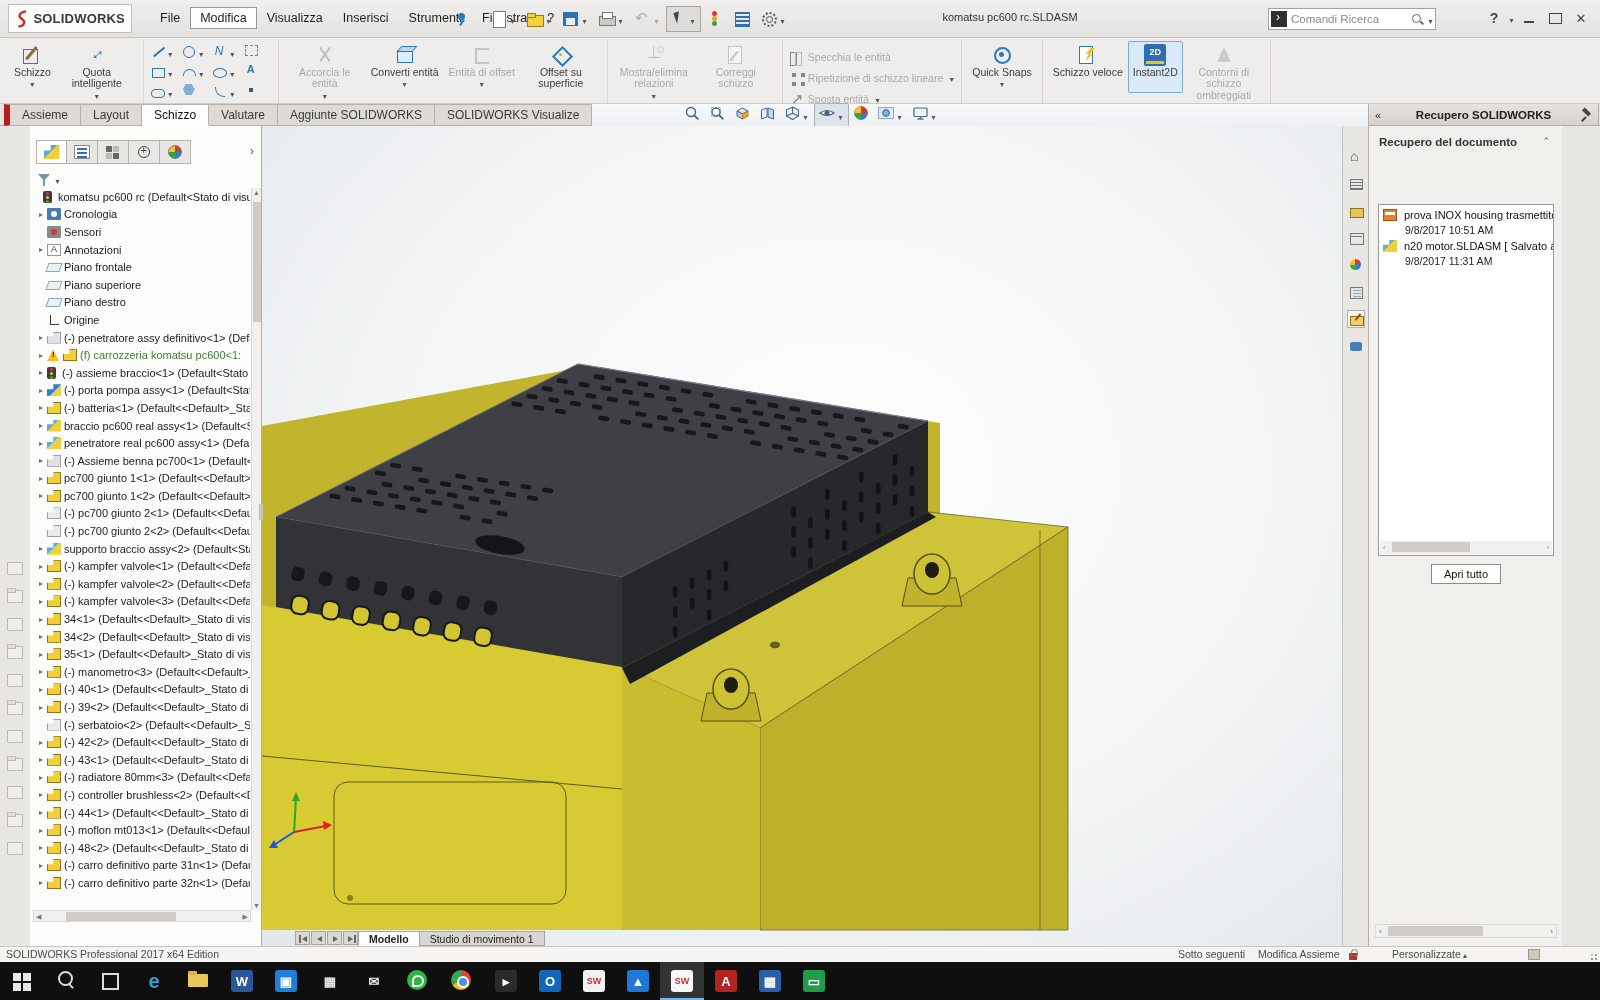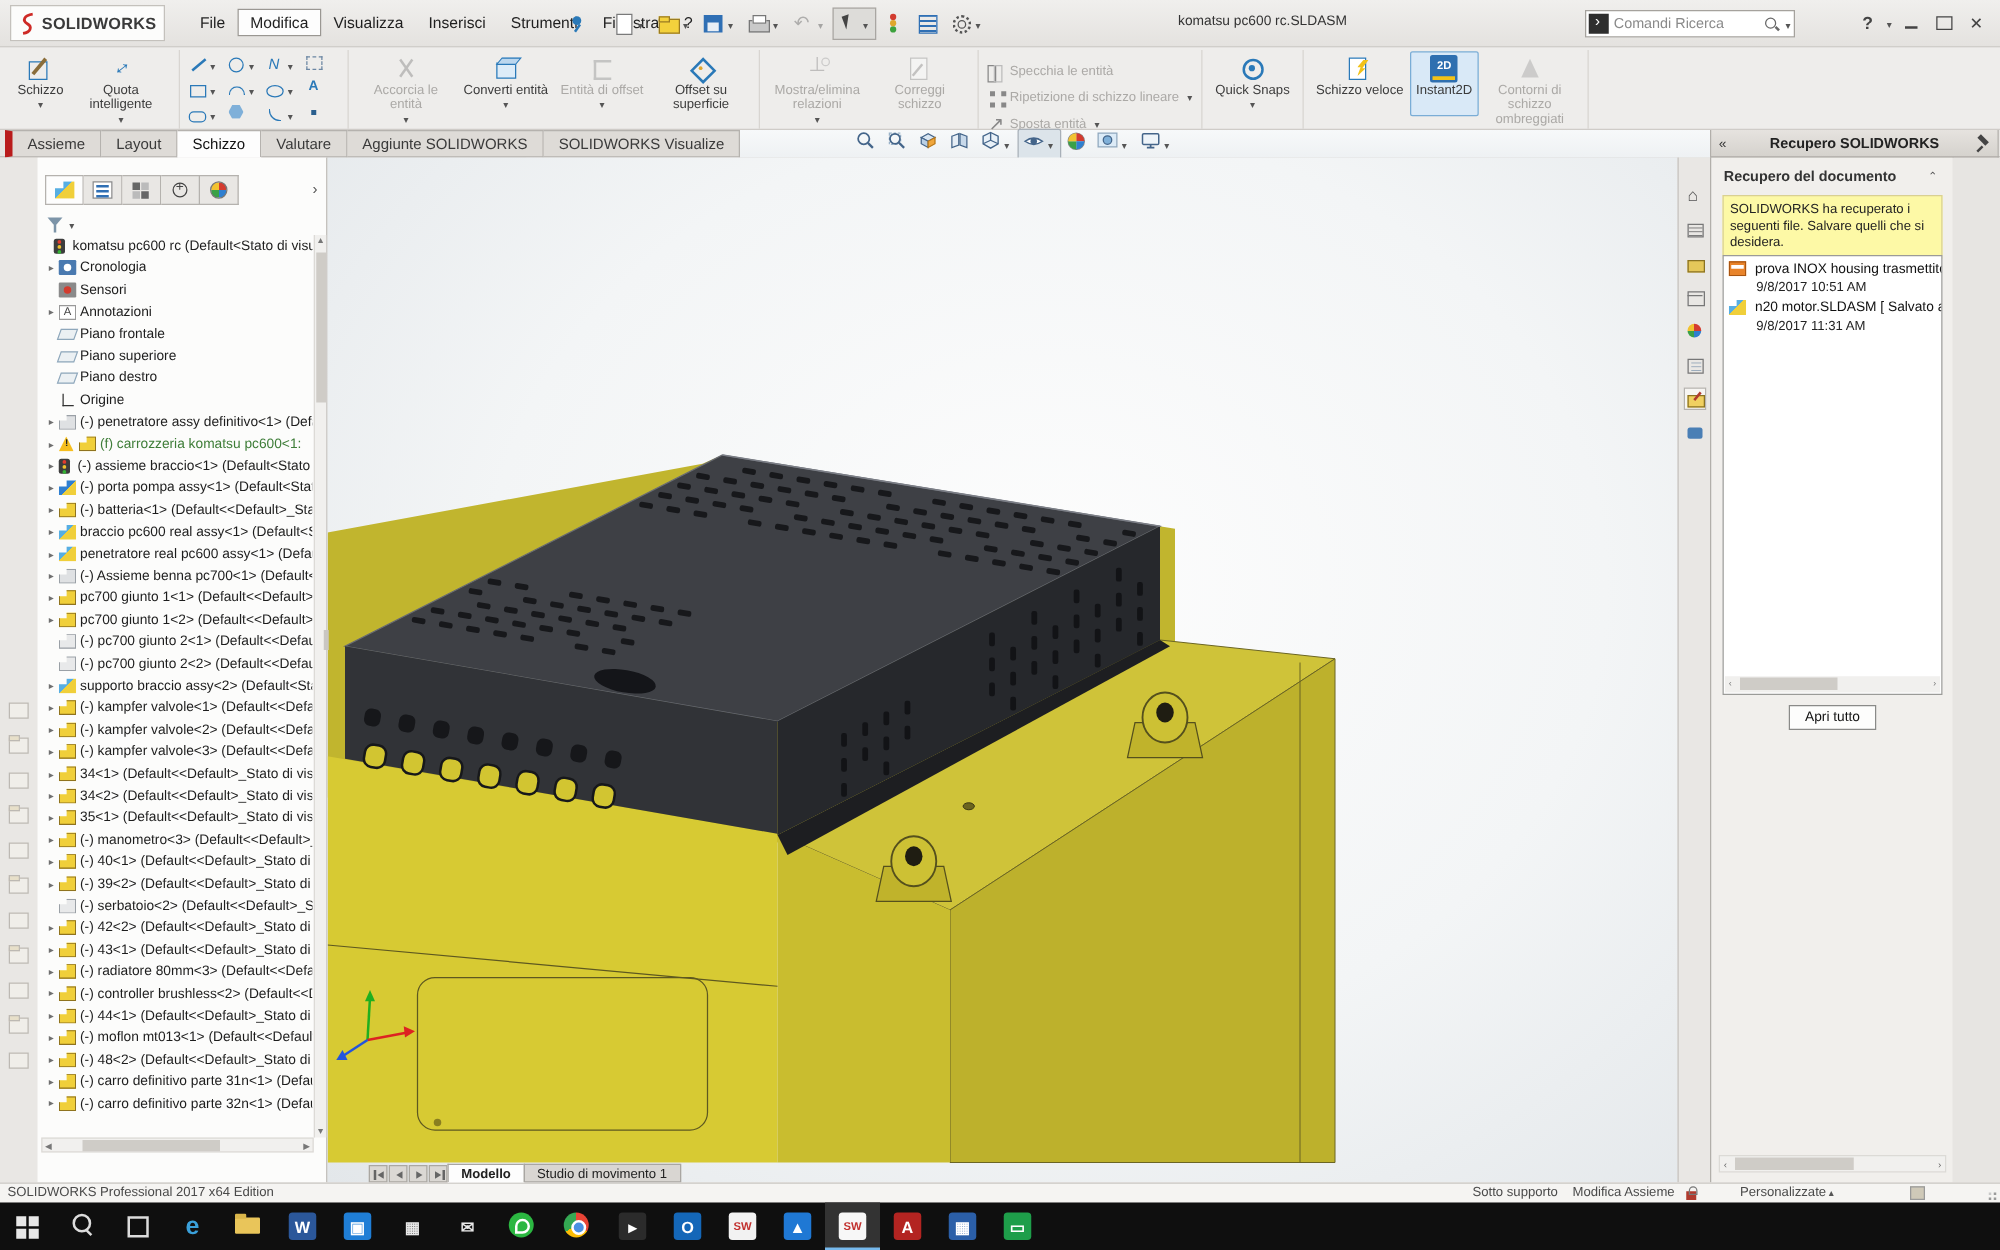--- a/index.html
+++ b/index.html
@@ -182,21 +182,21 @@
   .vscroll .up{position:absolute;top:1px;left:0;right:0;text-align:center;font-size:7px;color:#777;}
   .vscroll .dn{position:absolute;bottom:1px;left:0;right:0;text-align:center;font-size:7px;color:#777;}
   .vthumb{position:absolute;left:1px;width:8px;top:14px;height:120px;background:#cfccc7;}
   .hscroll{position:absolute;left:3px;top:784px;width:218px;height:12px;background:#f1f0ee;border:1px solid #dcdad6;font-size:7px;color:#777;}
   .hscroll .la{position:absolute;left:2px;top:2px;}
   .hscroll .ra{position:absolute;right:2px;top:2px;}
   .hthumb{position:absolute;left:32px;top:1px;width:110px;height:9px;background:#cfccc7;}
   
   .viewport{position:absolute;left:262px;top:0;width:1106px;height:820px;
     background:radial-gradient(ellipse at 52% 42%,#fdfdfd 0%,#f3f5f6 55%,#e3e7ea 100%);overflow:hidden;}
-  .mtabs{position:absolute;left:33px;top:805px;height:15px;display:flex;align-items:flex-end;z-index:6;}
+  .mtabs{position:absolute;left:33px;top:805px;height:15px;display:flex;z-index:6;}
   .mb{width:15px;height:14px;background:#dbd8d4;border:1px solid #aaa7a2;position:relative;margin-right:1px;}
   .mb::before{content:"";position:absolute;top:4px;border-top:3px solid transparent;border-bottom:3px solid transparent;}
   .mb-first::before{left:6px;border-right:5px solid #666;}
   .mb-first::after{content:"";position:absolute;left:3px;top:3px;width:2px;height:8px;background:#666;}
   .mb-prev::before{left:5px;border-right:5px solid #666;}
   .mb-next::before{left:5px;border-left:5px solid #666;}
   .mb-last::before{left:4px;border-left:5px solid #666;}
   .mb-last::after{content:"";position:absolute;left:10px;top:3px;width:2px;height:8px;background:#666;}
   .mtab{height:15px;padding:0 10px;font-size:10.5px;line-height:14px;color:#222;background:#d9d6d2;border:1px solid #a9a6a2;margin-left:-1px;}
   .mtab.active{background:#fdfdfd;font-weight:bold;border-bottom:1px solid #fdfdfd;}
@@ -1071,21 +1071,20 @@
         <span class="pr on" style="top: 184px;">
           <span class="pr-rec"></span>
         </span>
         <span class="pr" style="top: 211px;">
           <span class="pr-forum"></span>
         </span>
       </div>
     <div class="taskpane">
       <span class="tp-sec">Recupero del documento</span>
       <span class="tp-sec-arrow"></span>
-      <div class="tp-note">SOLIDWORKS ha recuperato i seguenti file. Salvare quelli che si desidera.</div>
       <div class="tp-list" id="tpfiles">
         <div class="tp-list-scroll">
           <span class="la">‹</span>
           <span class="th"></span>
           <span class="ra">›</span>
         </div>
       <div class="tp-file">
             <span class="tic tic-recdoc"></span>
             <span>prova INOX housing trasmettitore</span>
           </div>
@@ -1107,21 +1106,21 @@
   </div>
 
   <div class="tp-header">
     <span class="chev"></span>
     <span class="tp-title">Recupero SOLIDWORKS</span>
     <span class="tp-pin"></span>
   </div>
 
   <div class="statusbar">
     <span class="sb-left">SOLIDWORKS Professional 2017 x64 Edition</span>
-    <span class="sb-sotto">Sotto supporto</span>
+    <span class="sb-sotto">Sotto seguenti</span>
     <span class="sb-mode">Modifica Assieme</span>
     <span class="sb-lock"></span>
     <span class="sb-pers">Personalizzate</span>
     <span class="sb-stamp"></span>
     <span class="sb-grip"></span>
   </div>
 
   <div class="taskbar" id="taskbar">
       <div class="tbi">
         <span class="tb-start" style="position: relative; width: 44px; height: 38px;"></span>

